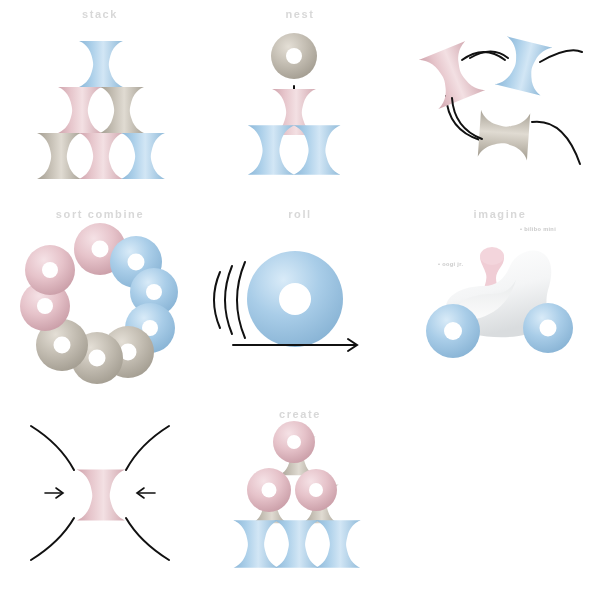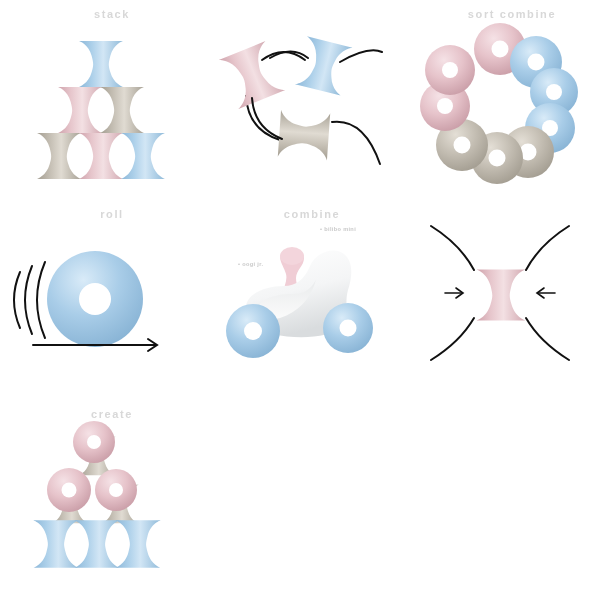--- a/index.html
+++ b/index.html
@@ -7,21 +7,21 @@
     width:600px;height:600px;background:#ffffff;
     font-family:"Liberation Sans", sans-serif;
     overflow:hidden;
   }
   .grid{
     width:600px;height:600px;
     display:grid;
     grid-template-columns:repeat(3,200px);
     grid-template-rows:repeat(3,200px);
   }
-  .panel{position:relative;width:200px;height:200px;overflow:hidden;padding-left:24px;}
+  .panel{position:relative;width:200px;height:200px;overflow:hidden;}
   .label{
     position:absolute;top:8px;left:0;width:100%;
     text-align:center;
     font-size:11px;font-weight:bold;
     letter-spacing:1.6px;
     color:#d8d8d8;
     user-select:none;
   }
   .stage{position:absolute;inset:0;}
   .note{
@@ -100,20 +100,48 @@
         </g>
 
         <g>
           <use href="#spool" x="75" y="38" width="52" height="52" fill="url(#gB)"></use>
         </g>
       </svg>
     </div>
   </div>
 
 
+  <div class="panel">
+    <div class="label">nest</div>
+    <div class="stage">
+      <svg width="200" height="200" viewBox="0 0 200 200">
+
+        <g>
+          <circle cx="94" cy="56" r="23" fill="url(#dG)"></circle>
+          <circle cx="94" cy="56" r="8" fill="#ffffff"></circle>
+        </g>
+
+        <g>
+          <path class="ink" d="M94 86 V110"></path>
+          <path class="ink" d="M88 104 L94 111 L100 104"></path>
+        </g>
+
+        <g>
+          <use href="#spool" x="68" y="86" width="52" height="52" fill="url(#gP)"></use>
+        </g>
+
+        <g>
+          <use href="#spool" x="43" y="122" width="56" height="56" fill="url(#gB)"></use>
+        </g>
+        <g>
+          <use href="#spool" x="89" y="122" width="56" height="56" fill="url(#gB)"></use>
+        </g>
+      </svg>
+    </div>
+  </div>
 
   <div class="panel">
     <div class="stage">
       <svg width="200" height="200" viewBox="0 0 200 200">
 
         <path class="ink" d="M62 60 Q84 44 105 60"></path>
         <path class="ink" d="M140 62 Q168 46 182 52"></path>
         <path class="ink" d="M46 96 Q48 130 80 140"></path>
         <path class="ink" d="M132 122 Q164 118 180 164"></path>
 
@@ -200,21 +228,21 @@
 
         <g>
           <path class="ink" d="M33 145 H156"></path>
           <path class="ink" d="M148 139 L157 145 L148 151"></path>
         </g>
       </svg>
     </div>
   </div>
 
   <div class="panel">
-    <div class="label">combine</div>
+    <div class="label">imagine</div>
     <div class="stage">
       <svg width="200" height="200" viewBox="0 0 200 200">
         <defs>
           <linearGradient id="shellG" x1="0" y1="0" x2="0.3" y2="1">
             <stop offset="0%" stop-color="#ffffff"></stop>
             <stop offset="55%" stop-color="#f4f5f6"></stop>
             <stop offset="100%" stop-color="#d9dcde"></stop>
           </linearGradient>
           <linearGradient id="shellIn" x1="0" y1="0" x2="0" y2="1">
             <stop offset="0%" stop-color="#e9ebec"></stop>

